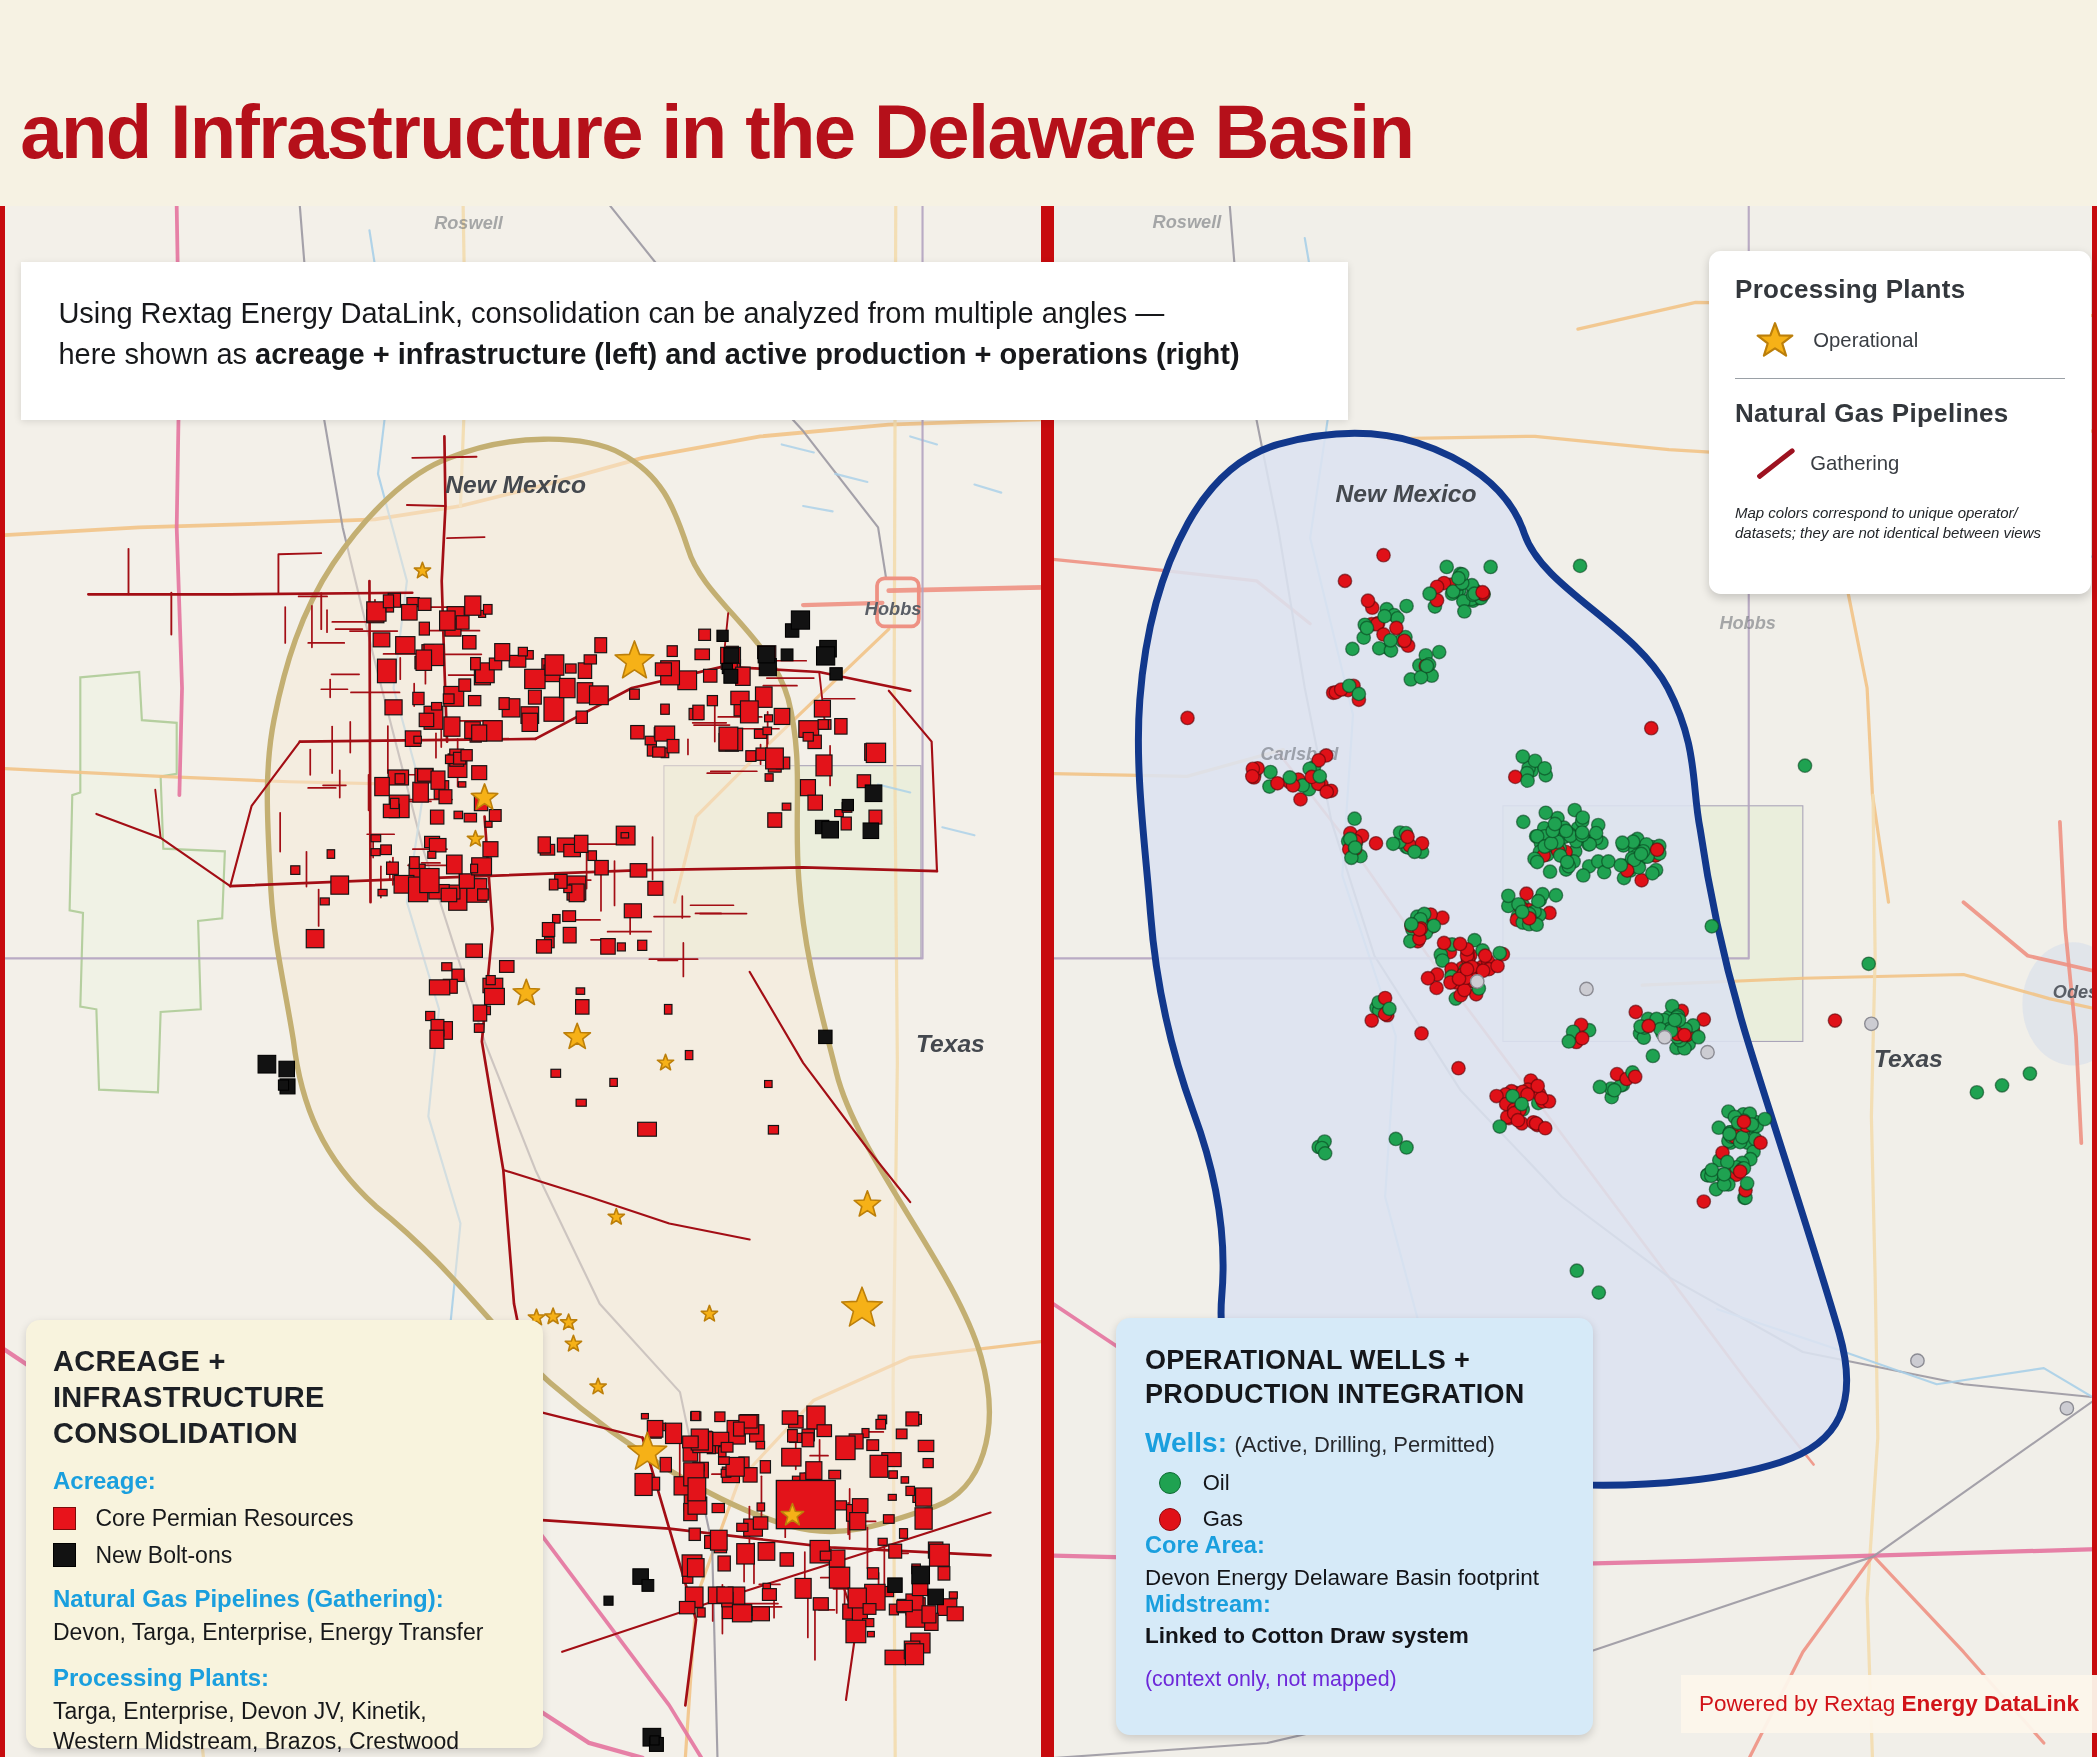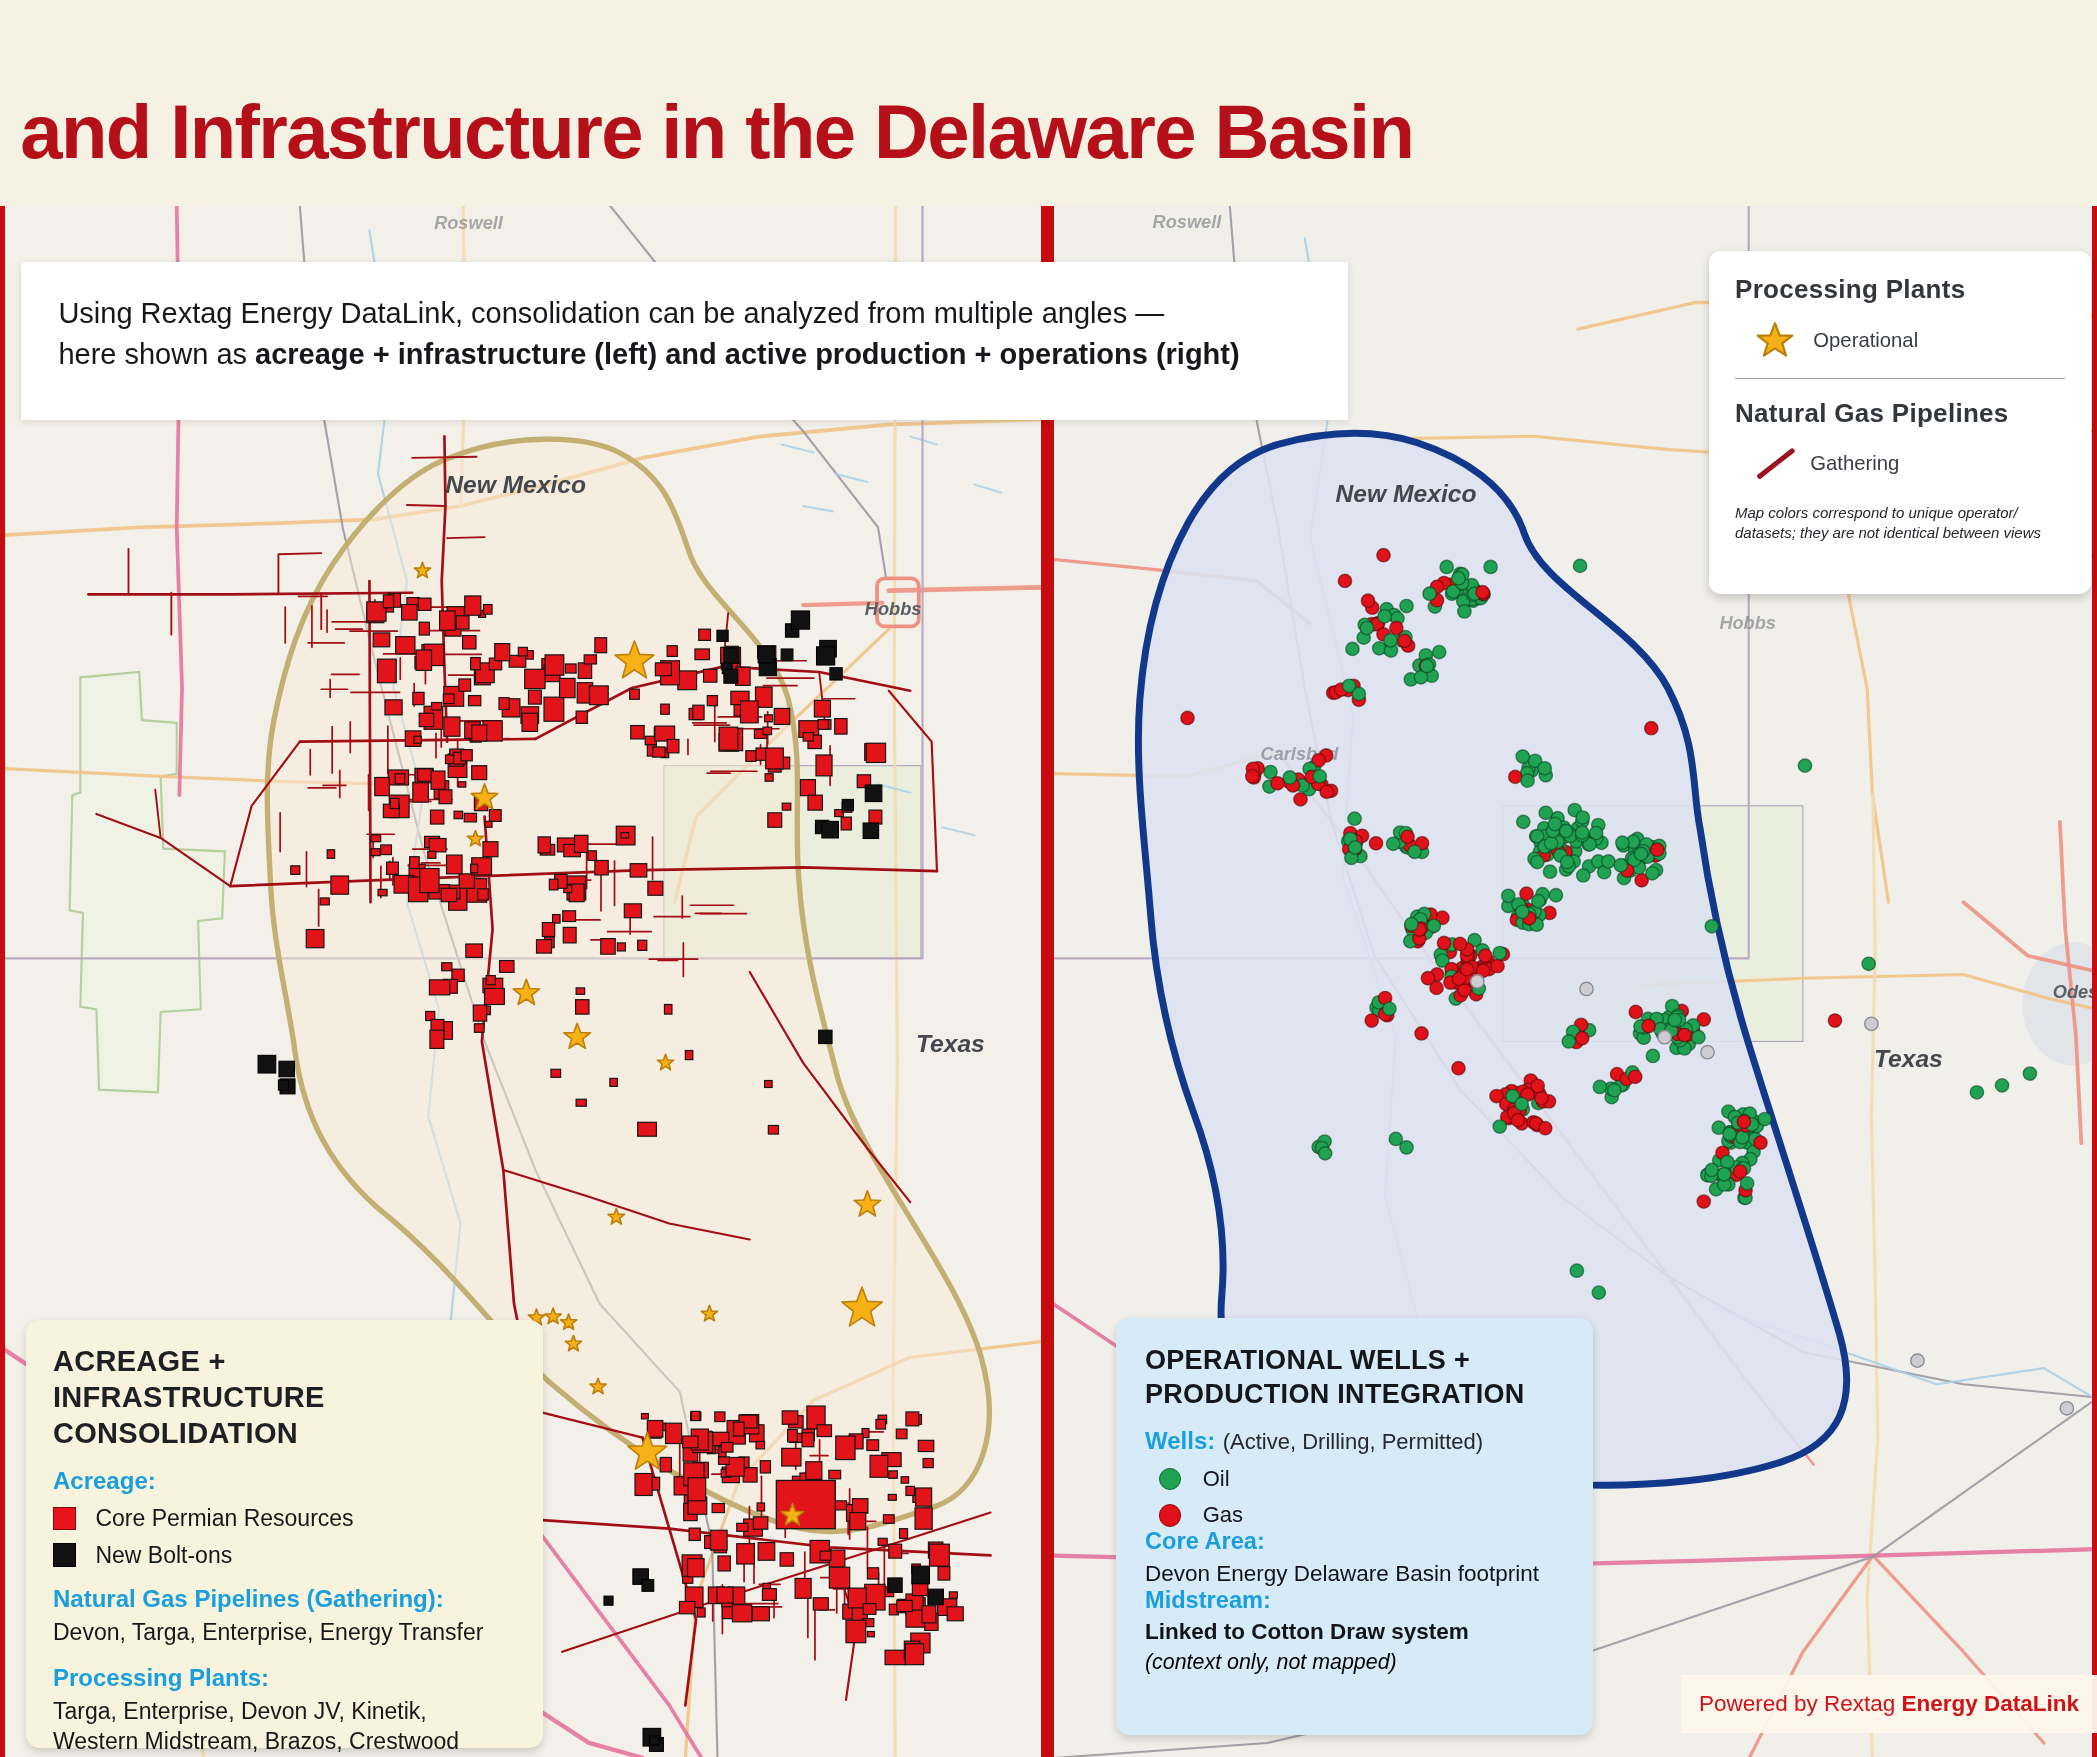--- a/index.html
+++ b/index.html
@@ -48,30 +48,30 @@
   .sw.red{background:#e8131b;border:1.6px solid #7c0b0b;}
   .sw.black{background:#121212;border:1.6px solid #000;}
   .sw-row .txt,.bl-val{font-size:23px;color:#17181a;}
   .bl-val{margin-top:5.4px;line-height:1.3;}
 
   
   #legendBR{position:absolute;left:1116px;top:1318px;width:477px;height:417px;background:#d6eaf8;border-radius:14px;box-shadow:0 3.2px 8.6px rgba(0,0,0,.15);}
   #legendBR .pad{padding:25px 29px;}
   .br-h{font-size:27px;font-weight:bold;color:#15171b;line-height:1.26;letter-spacing:0.3px;}
   .wells-line{margin-top:16px;font-size:22px;}
-  .wells-line .lab{color:#1a9fde;font-weight:bold;margin-right:7.5px;font-size:24px;}
+  .wells-line .lab{color:#1a9fde;font-weight:bold;margin-right:7.5px;font-size:28px;}
   .wells-line .nt{color:#26282c;}
   .dot-row{display:flex;align-items:center;margin:10.7px 0 0 14px;}
   .dot{width:20.3px;height:20.3px;border-radius:50%;margin-right:21.4px;flex:0 0 auto;}
   .dot.green{background:#1fa251;border:1.6px solid #0e6b33;}
   .dot.red{background:#e01118;border:1.6px solid #8c0a0e;}
   .dot-row .txt{font-size:22px;color:#15161a;}
   .br-blue{font-size:23.6px;font-weight:bold;color:#1a9fde;}
   .br-val{font-size:22.5px;color:#131418;margin-top:5.4px;font-weight:bold;}
-  .br-val2{font-size:21.4px;color:#000000;margin-top:5px;font-style:italic;}
+  .br-val2{font-size:21.4px;color:#6d28d9;margin-top:18px;}
 
   
   #credit{position:absolute;left:1681px;top:1675px;width:416px;height:58px;background:rgba(252,245,235,.95);display:flex;align-items:center;justify-content:center;}
   #credit .t{font-size:22.5px;color:#d11318;white-space:nowrap;}
   #credit b{font-weight:bold;}
 
   
   text.state{font-size:46px;font-style:italic;font-weight:bold;fill:#44484e;}
   text.city{font-size:34px;font-style:italic;font-weight:bold;fill:#595e66;}
   .faded{opacity:.5;}

